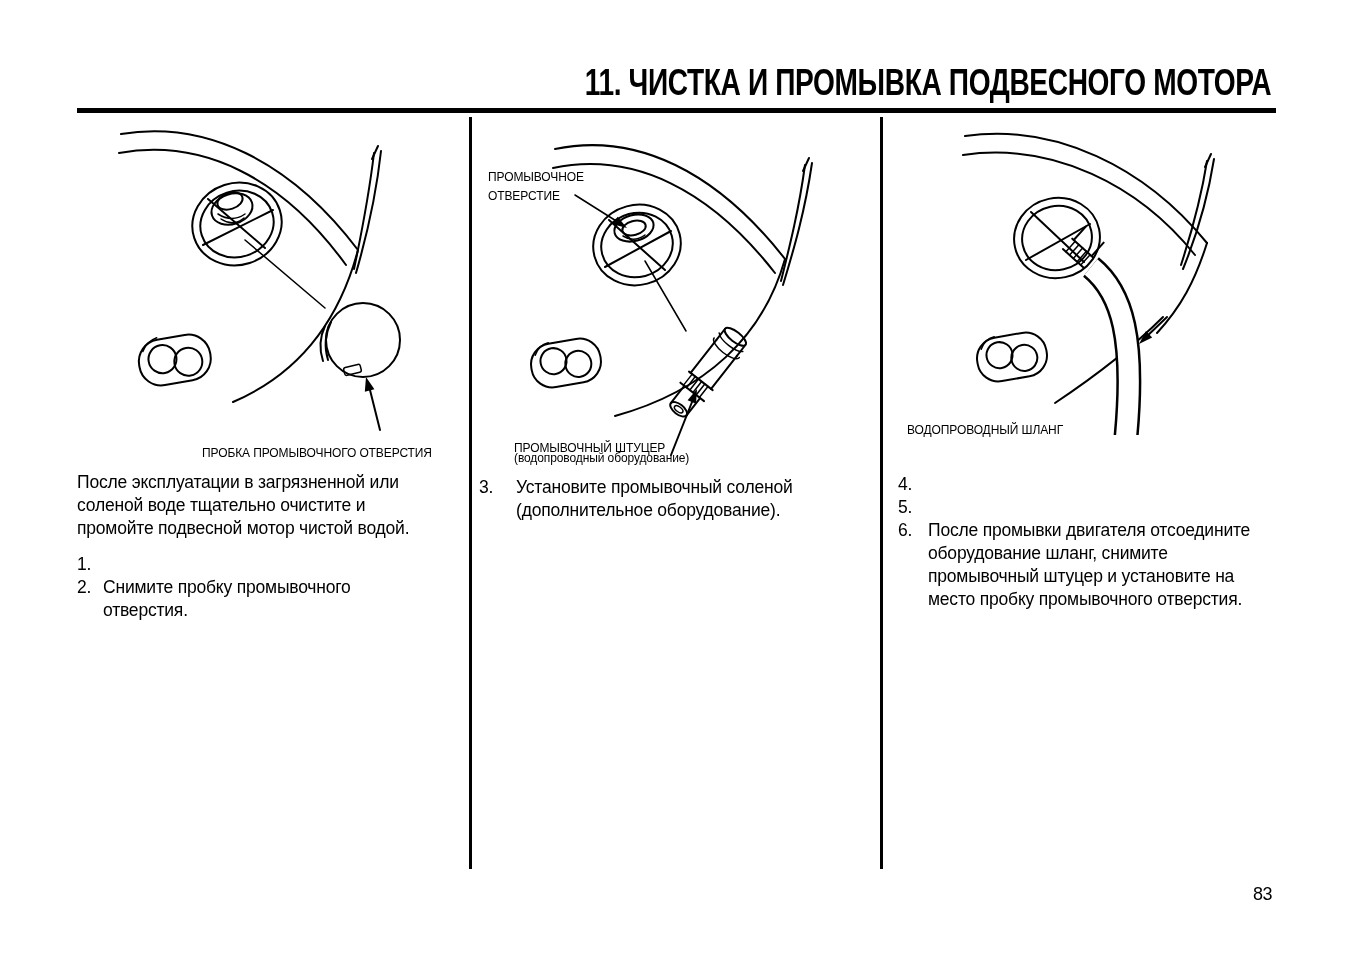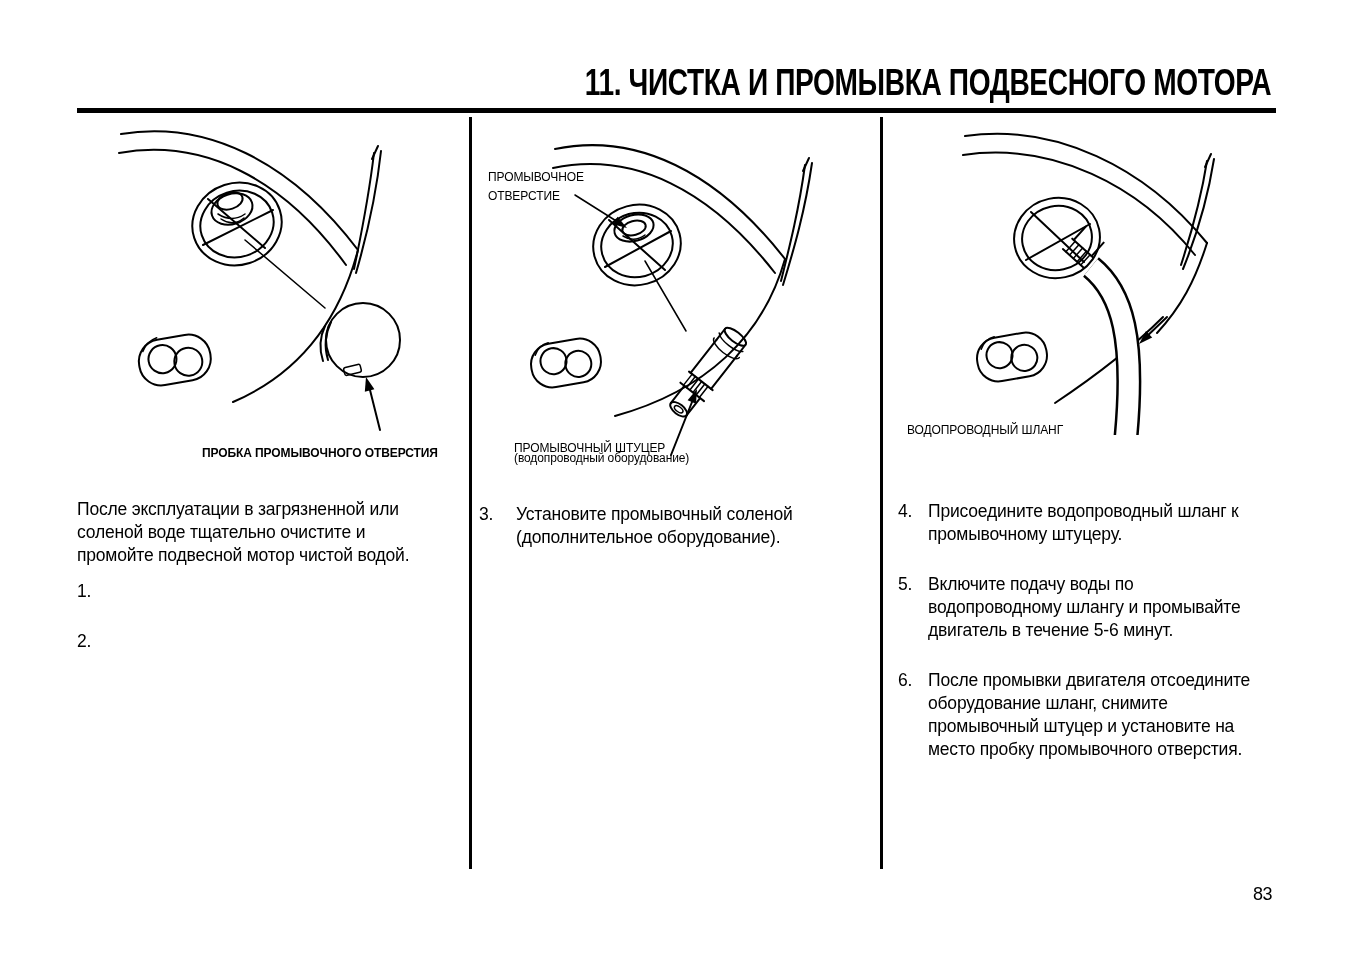--- a/index.html
+++ b/index.html
@@ -12,21 +12,21 @@
     top:64px;right:81px;
     font-size:37px;font-weight:700;white-space:nowrap;line-height:1;
     transform:scaleX(0.76);transform-origin:100% 50%;
     letter-spacing:-0.5px;
   }
   .title-rule{left:77px;top:108px;width:1199px;height:5px;background:#000;}
   .col-divider{width:3px;height:752px;top:117px;background:#000;}
   .divider-1{left:469px;}
   .divider-2{left:880px;}
   .body-text{
-    font-size:17.5px;line-height:23px;letter-spacing:-0.2px;white-space:pre-line;margin-top:27px;
+    font-size:17.5px;line-height:23px;letter-spacing:-0.2px;white-space:pre-line;
   }
   .steps{display:flex;flex-direction:column;}
   .step{display:flex;}
   .step .num{flex:0 0 auto;}
   .fig-label{
     font-size:12px;line-height:19px;letter-spacing:-0.1px;white-space:pre-line;
   }
   .page-number{top:884px;right:80px;font-size:18px;font-weight:400;letter-spacing:-0.5px;}
   svg{display:block;}
   .line{stroke:#000;stroke-width:2;fill:none;stroke-linecap:round;stroke-linejoin:round;}
@@ -156,61 +156,58 @@
     <path d="M173,104 L173,122 M197,104 L197,122"></path>
     <path d="M171,122 h28 M171,136 h28"></path>
     <path class="thin" d="M175,122 v14 M180,122 v14 M185,122 v14 M190,122 v14 M195,122 v14"></path>
   </g>
   <g>
     <path class="line" d="M272,192 L248,215"></path>
     <polygon points="244,219 251,206.1 257.2,212.5" fill="#000"></polygon>
   </g>
 </svg>
 
-<div class="abs fig-label" style="left:202px;top:444px;font-weight:bold;">ПРОБКА ПРОМЫВОЧНОГО ОТВЕРСТИЯ</div>
+<div class="abs fig-label" style="left:202px;top:444px;">ПРОБКА ПРОМЫВОЧНОГО ОТВЕРСТИЯ</div>
 
 <div class="abs fig-label" style="left:488px;top:168px;">ПРОМЫВОЧНОЕ
 ОТВЕРСТИЕ</div>
 <div class="abs fig-label" style="left:514px;top:429px;margin-top:10px;">ПРОМЫВОЧНЫЙ ШТУЦЕР</div>
 <div class="abs fig-label" style="left:514px;top:449px;">(водопроводный оборудование)</div>
 
 <div class="abs fig-label" style="left:907px;top:401px;margin-top:20px;">ВОДОПРОВОДНЫЙ ШЛАНГ</div>
 
 <div class="abs body-text" style="left:77px;top:471px;width:380px;">После эксплуатации в загрязненной или
 соленой воде тщательно очистите и
 промойте подвесной мотор чистой водой.</div>
 
 <div class="abs steps" style="left:77px;top:553px;width:385px;">
   <div class="step">
     <span class="num body-text" style="width:26px;">1.</span>
   </div>
   <div class="step">
     <span class="num body-text" style="width:26px;">2.</span>
+    <span class="body-text">Снимите пробку промывочного
+отверстия.</span>
   </div>
 </div>
 
 <div class="abs steps" style="left:479px;top:476px;width:390px;">
   <div class="step">
     <span class="num body-text" style="width:37px;">3.</span>
     <span class="body-text">Установите промывочный соленой
 (дополнительное оборудование).</span>
   </div>
 </div>
 
 <div class="abs steps" style="left:898px;top:473px;width:380px;">
   <div class="step">
     <span class="num body-text" style="width:30px;">4.</span>
-    <span class="body-text">Присоедините водопроводный шланг к
-промывочному штуцеру.</span>
   </div>
   <div class="step">
     <span class="num body-text" style="width:30px;">5.</span>
-    <span class="body-text">Включите подачу воды по
-водопроводному шлангу и промывайте
-двигатель в течение 5-6 минут.</span>
   </div>
   <div class="step">
     <span class="num body-text" style="width:30px;">6.</span>
     <span class="body-text">После промывки двигателя отсоедините
 оборудование шланг, снимите
 промывочный штуцер и установите на
 место пробку промывочного отверстия.</span>
   </div>
 </div>
 

